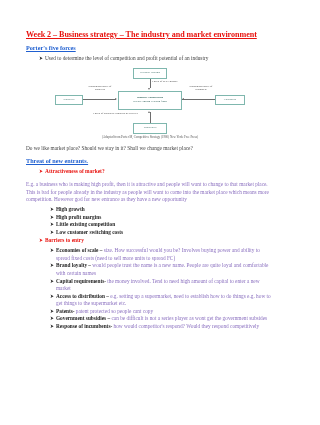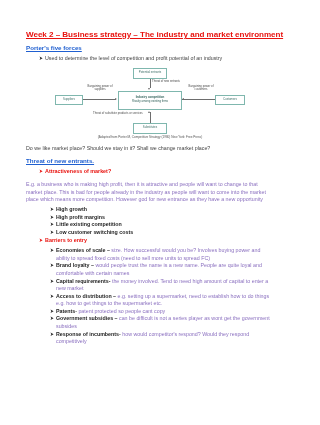--- a/index.html
+++ b/index.html
@@ -14,20 +14,21 @@
     font-family: "Liberation Sans", sans-serif;
     color: #3a3a3a;
     -webkit-font-smoothing: antialiased;
   }
   .page {
     position: relative;
     width: 300px;
     height: 313px;
     box-sizing: border-box;
     padding: 30px 26px 0 26px;
+    font-family: Liberation Serif, serif;
   }
 
   
   .doc-title {
     font-size: 8.1px;
     font-weight: bold;
     color: #e8120e;
     text-decoration: underline;
     letter-spacing: -0.05px;
     line-height: 10px;

